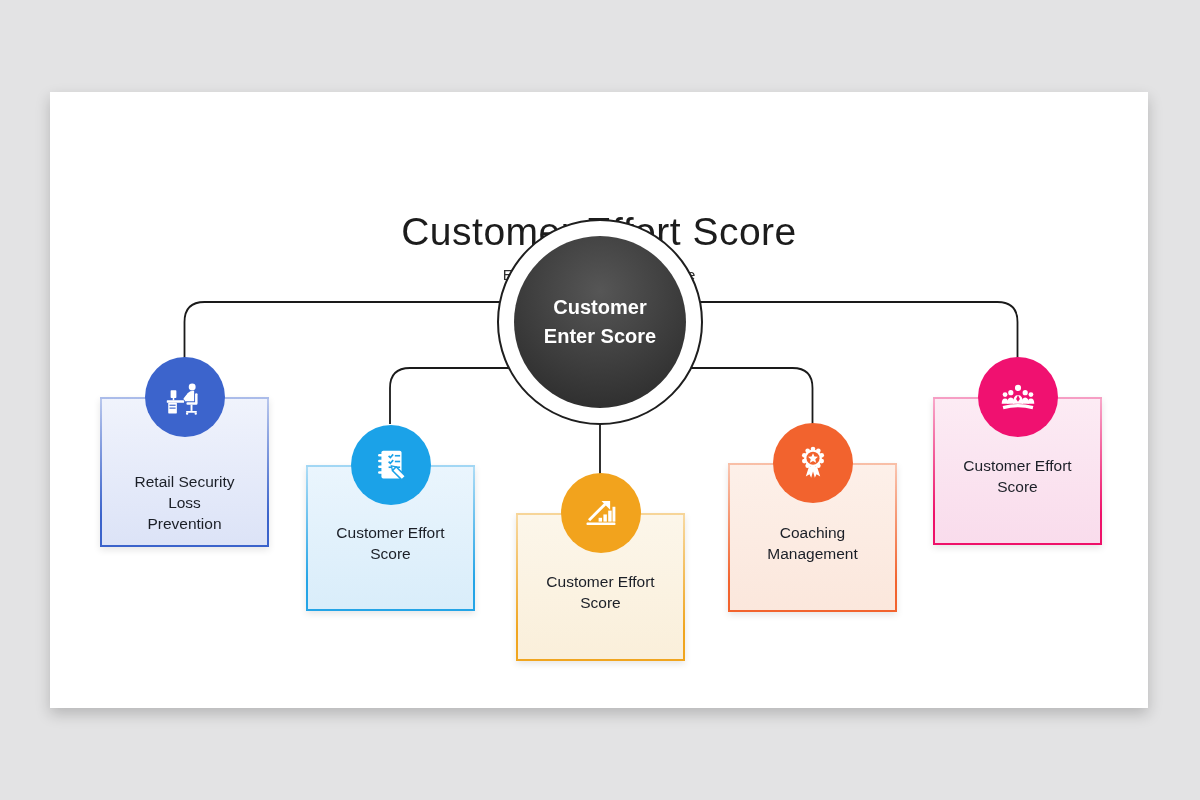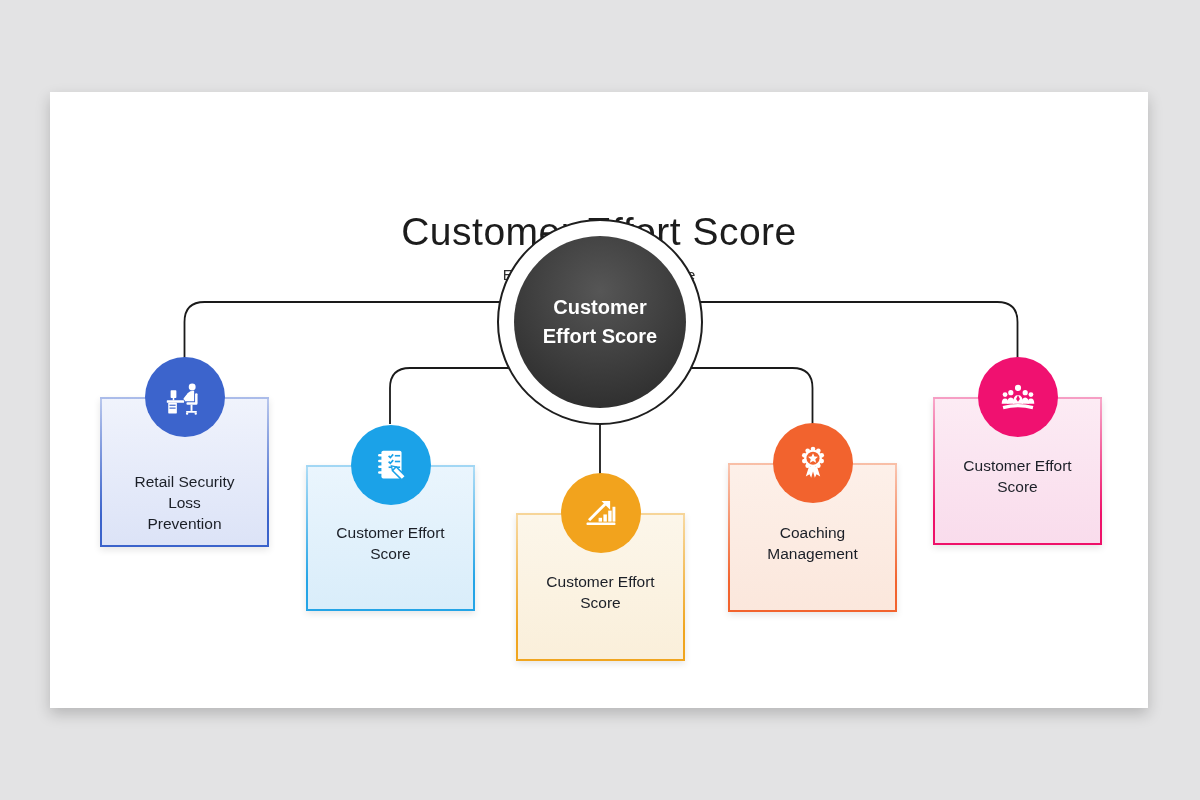--- a/index.html
+++ b/index.html
@@ -117,21 +117,21 @@
 
 <svg class="connectors" viewBox="0 0 1200 800">
   <path d="M 184.5 360 L 184.5 322 Q 184.5 302 204.5 302 L 997.5 302 Q 1017.5 302 1017.5 322 L 1017.5 360" fill="none" stroke="#1a1a1a" stroke-width="1.8"></path>
   <path d="M 390 424 L 390 388 Q 390 368 410 368 L 792.5 368 Q 812.5 368 812.5 388 L 812.5 424" fill="none" stroke="#1a1a1a" stroke-width="1.8"></path>
   <path d="M 600 420 L 600 476" fill="none" stroke="#1a1a1a" stroke-width="1.8"></path>
 </svg>
 
 <div class="center-circle">
   <div class="inner">
     <div class="label">Customer
-Effort Score</div>
+Enter Score</div>
   </div>
 </div>
 
 <div class="node" style="left: 100px; top: 397px; --accent: #3b63cb; --icon-bg: #3c64cc; --fill-top: #f0f3fc; --fill-bottom: #dce3f7; --border-soft: rgba(59,99,203,0.30);">
   <div class="icon-circle">
     <svg viewBox="0 0 48 48" fill="#ffffff">
       <rect x="9" y="17" width="6" height="8" rx="0.8"></rect>
       <rect x="11.2" y="25" width="1.6" height="2.5"></rect>
       <rect x="5" y="27.5" width="18" height="2.6" rx="0.6"></rect>
       <rect x="6.5" y="30.1" width="9" height="11" rx="0.6"></rect>

